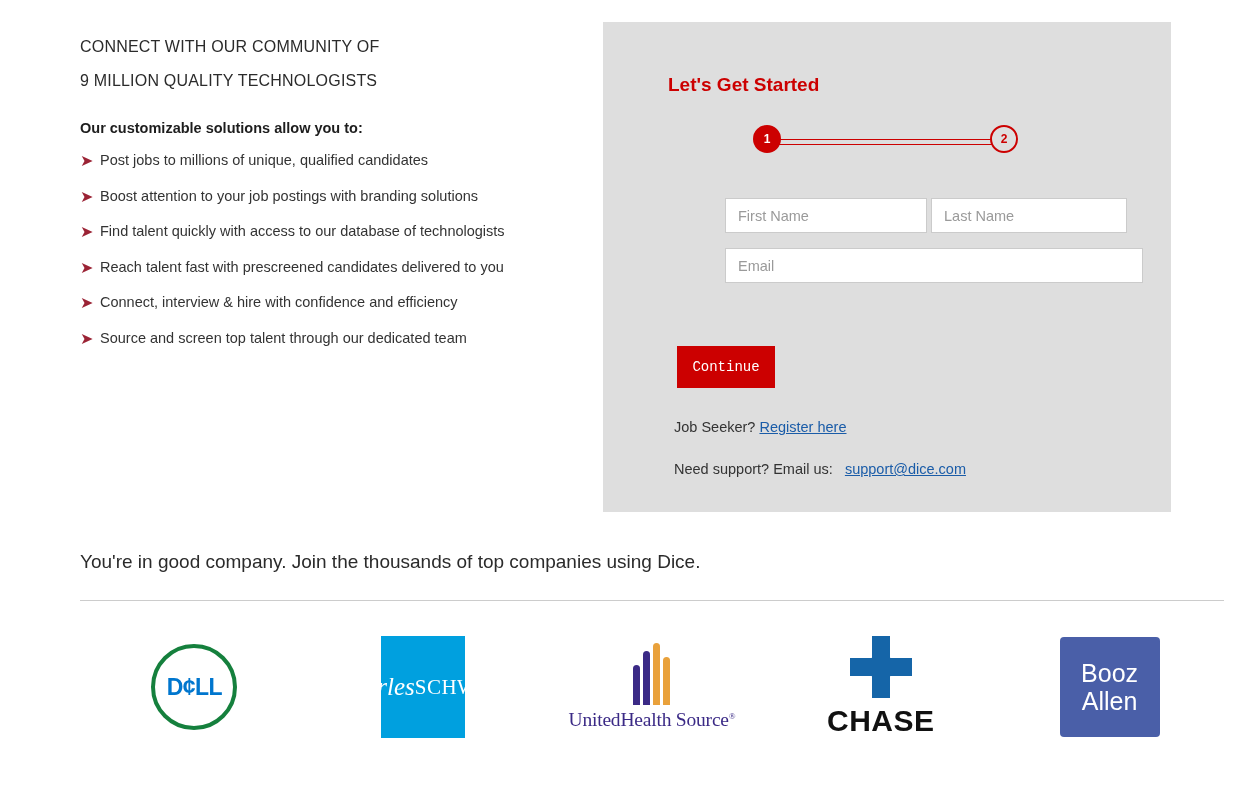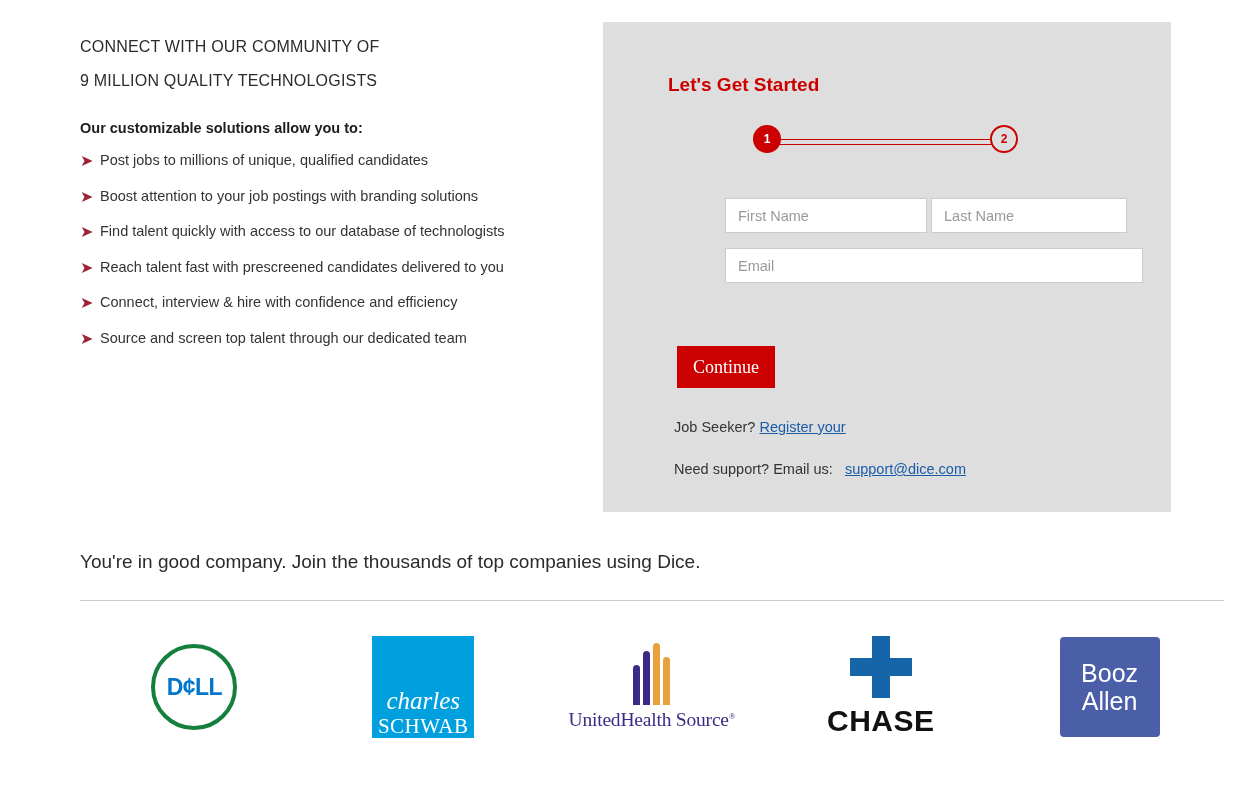--- a/index.html
+++ b/index.html
@@ -132,22 +132,22 @@
 
   .continue-btn {
     position: absolute;
     left: 74px;
     top: 324px;
     width: 98px;
     height: 42px;
     background: #cc0000;
     border: none;
     color: #fff;
-    font-size: 18px;
-    font-family: Liberation Serif, serif;
+    font-size: 14px;
+    font-family: Liberation Mono, monospace;
     cursor: pointer;
   }
 
   .helper-row {
     position: absolute;
     font-size: 14.5px;
     color: #333;
   }
   .helper-jobseeker { left: 71px; top: 397px; }
   .helper-support { left: 71px; top: 439px; }
@@ -199,24 +199,24 @@
   }
   .dell-text {
     color: #0076ce;
     font-weight: bold;
     font-size: 23px;
     letter-spacing: -0.5px;
   }
 
   
   .schwab {
-    width: 102px; height: 102px;
+    width: 84px; height: 102px;
     background: #00a0df;
-    display: flex; flex-direction: column;
-    align-items: center; justify-content: flex-end;
+    display: flex; flex-direction: row;
+    align-items: center; justify-content: center;
     color: #fff;
   }
   .schwab-1 {
     font-family: "Liberation Serif", serif;
     font-style: italic;
     font-size: 25px;
     line-height: 26px;
   }
   .schwab-2 {
     font-family: "Liberation Serif", serif;
@@ -336,21 +336,21 @@
     </div>
 
     <input class="field field-first" type="text" placeholder="First Name" style="">
     <input class="field field-last" type="text" placeholder="Last Name" style="">
     <input class="field field-email" type="text" placeholder="Email" style="">
 
     <button class="continue-btn">Continue</button>
 
     <div class="helper-row helper-jobseeker">
       <span>Job Seeker?</span>
-      <a class="link">Register your</a>
+      <a class="link">Register here</a>
     </div>
 
     <div class="helper-row helper-support">
       <span>Need support? Email us:</span>
       &nbsp;
       <a class="link">support@dice.com</a>
     </div>
   </div>
 
   <div class="good-company">You're in good company. Join the thousands of top companies using Dice.</div>

